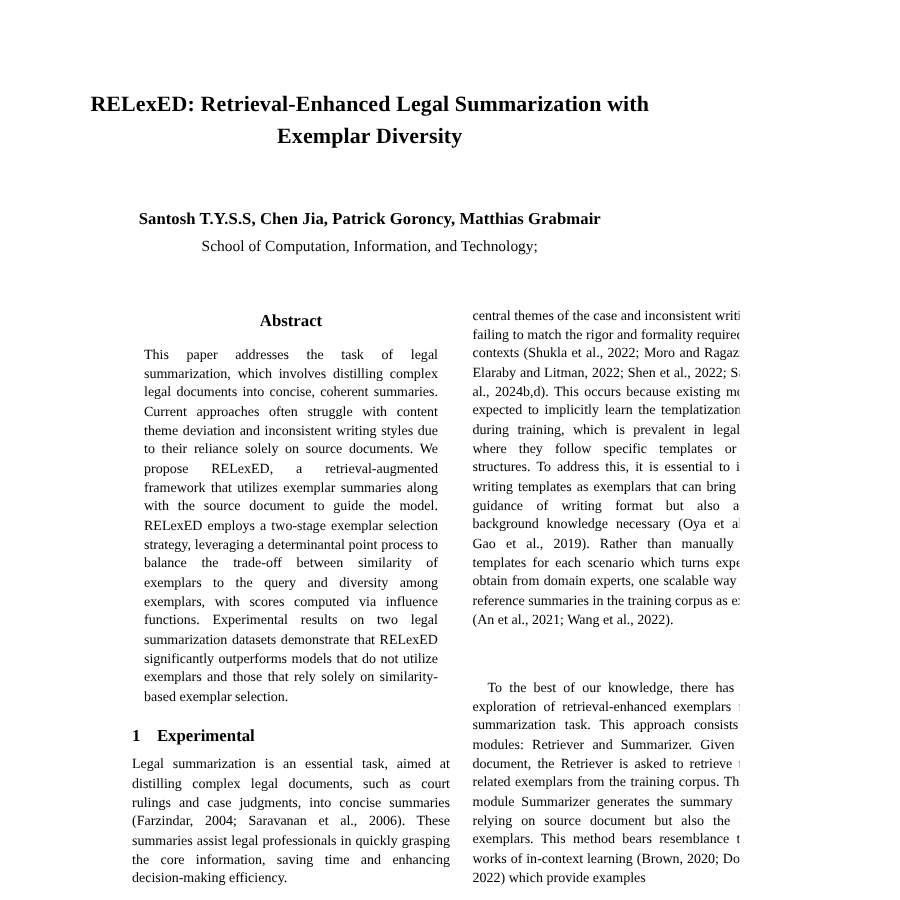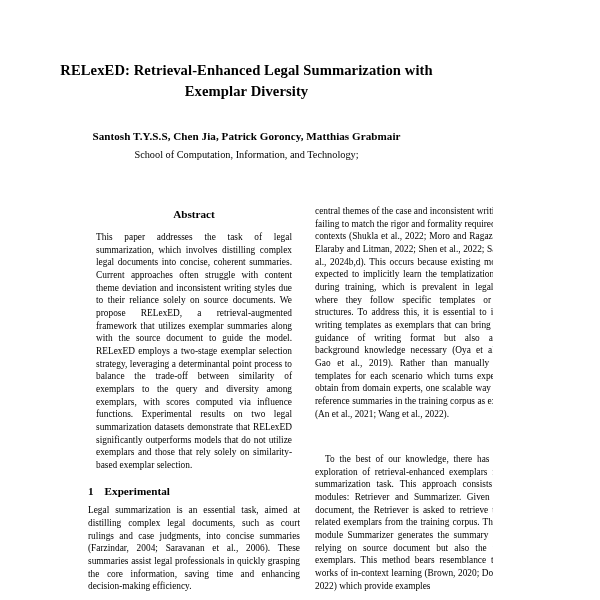--- a/index.html
+++ b/index.html
@@ -27,21 +27,21 @@
   .title {
     font-size: 14.6px;
     font-weight: bold;
     text-align: center;
     line-height: 1.42;
     letter-spacing: 0.1px;
     margin: 0 auto;
     width: 430px;
   }
   .authors {
-    margin-top: 27px;
+    margin-top: 37px;
     text-align: center;
     font-size: 11.1px;
     font-weight: bold;
     line-height: 1.45;
     letter-spacing: 0.05px;
   }
   .affil {
     text-align: center;
     font-size: 10.3px;
     line-height: 1.47;

